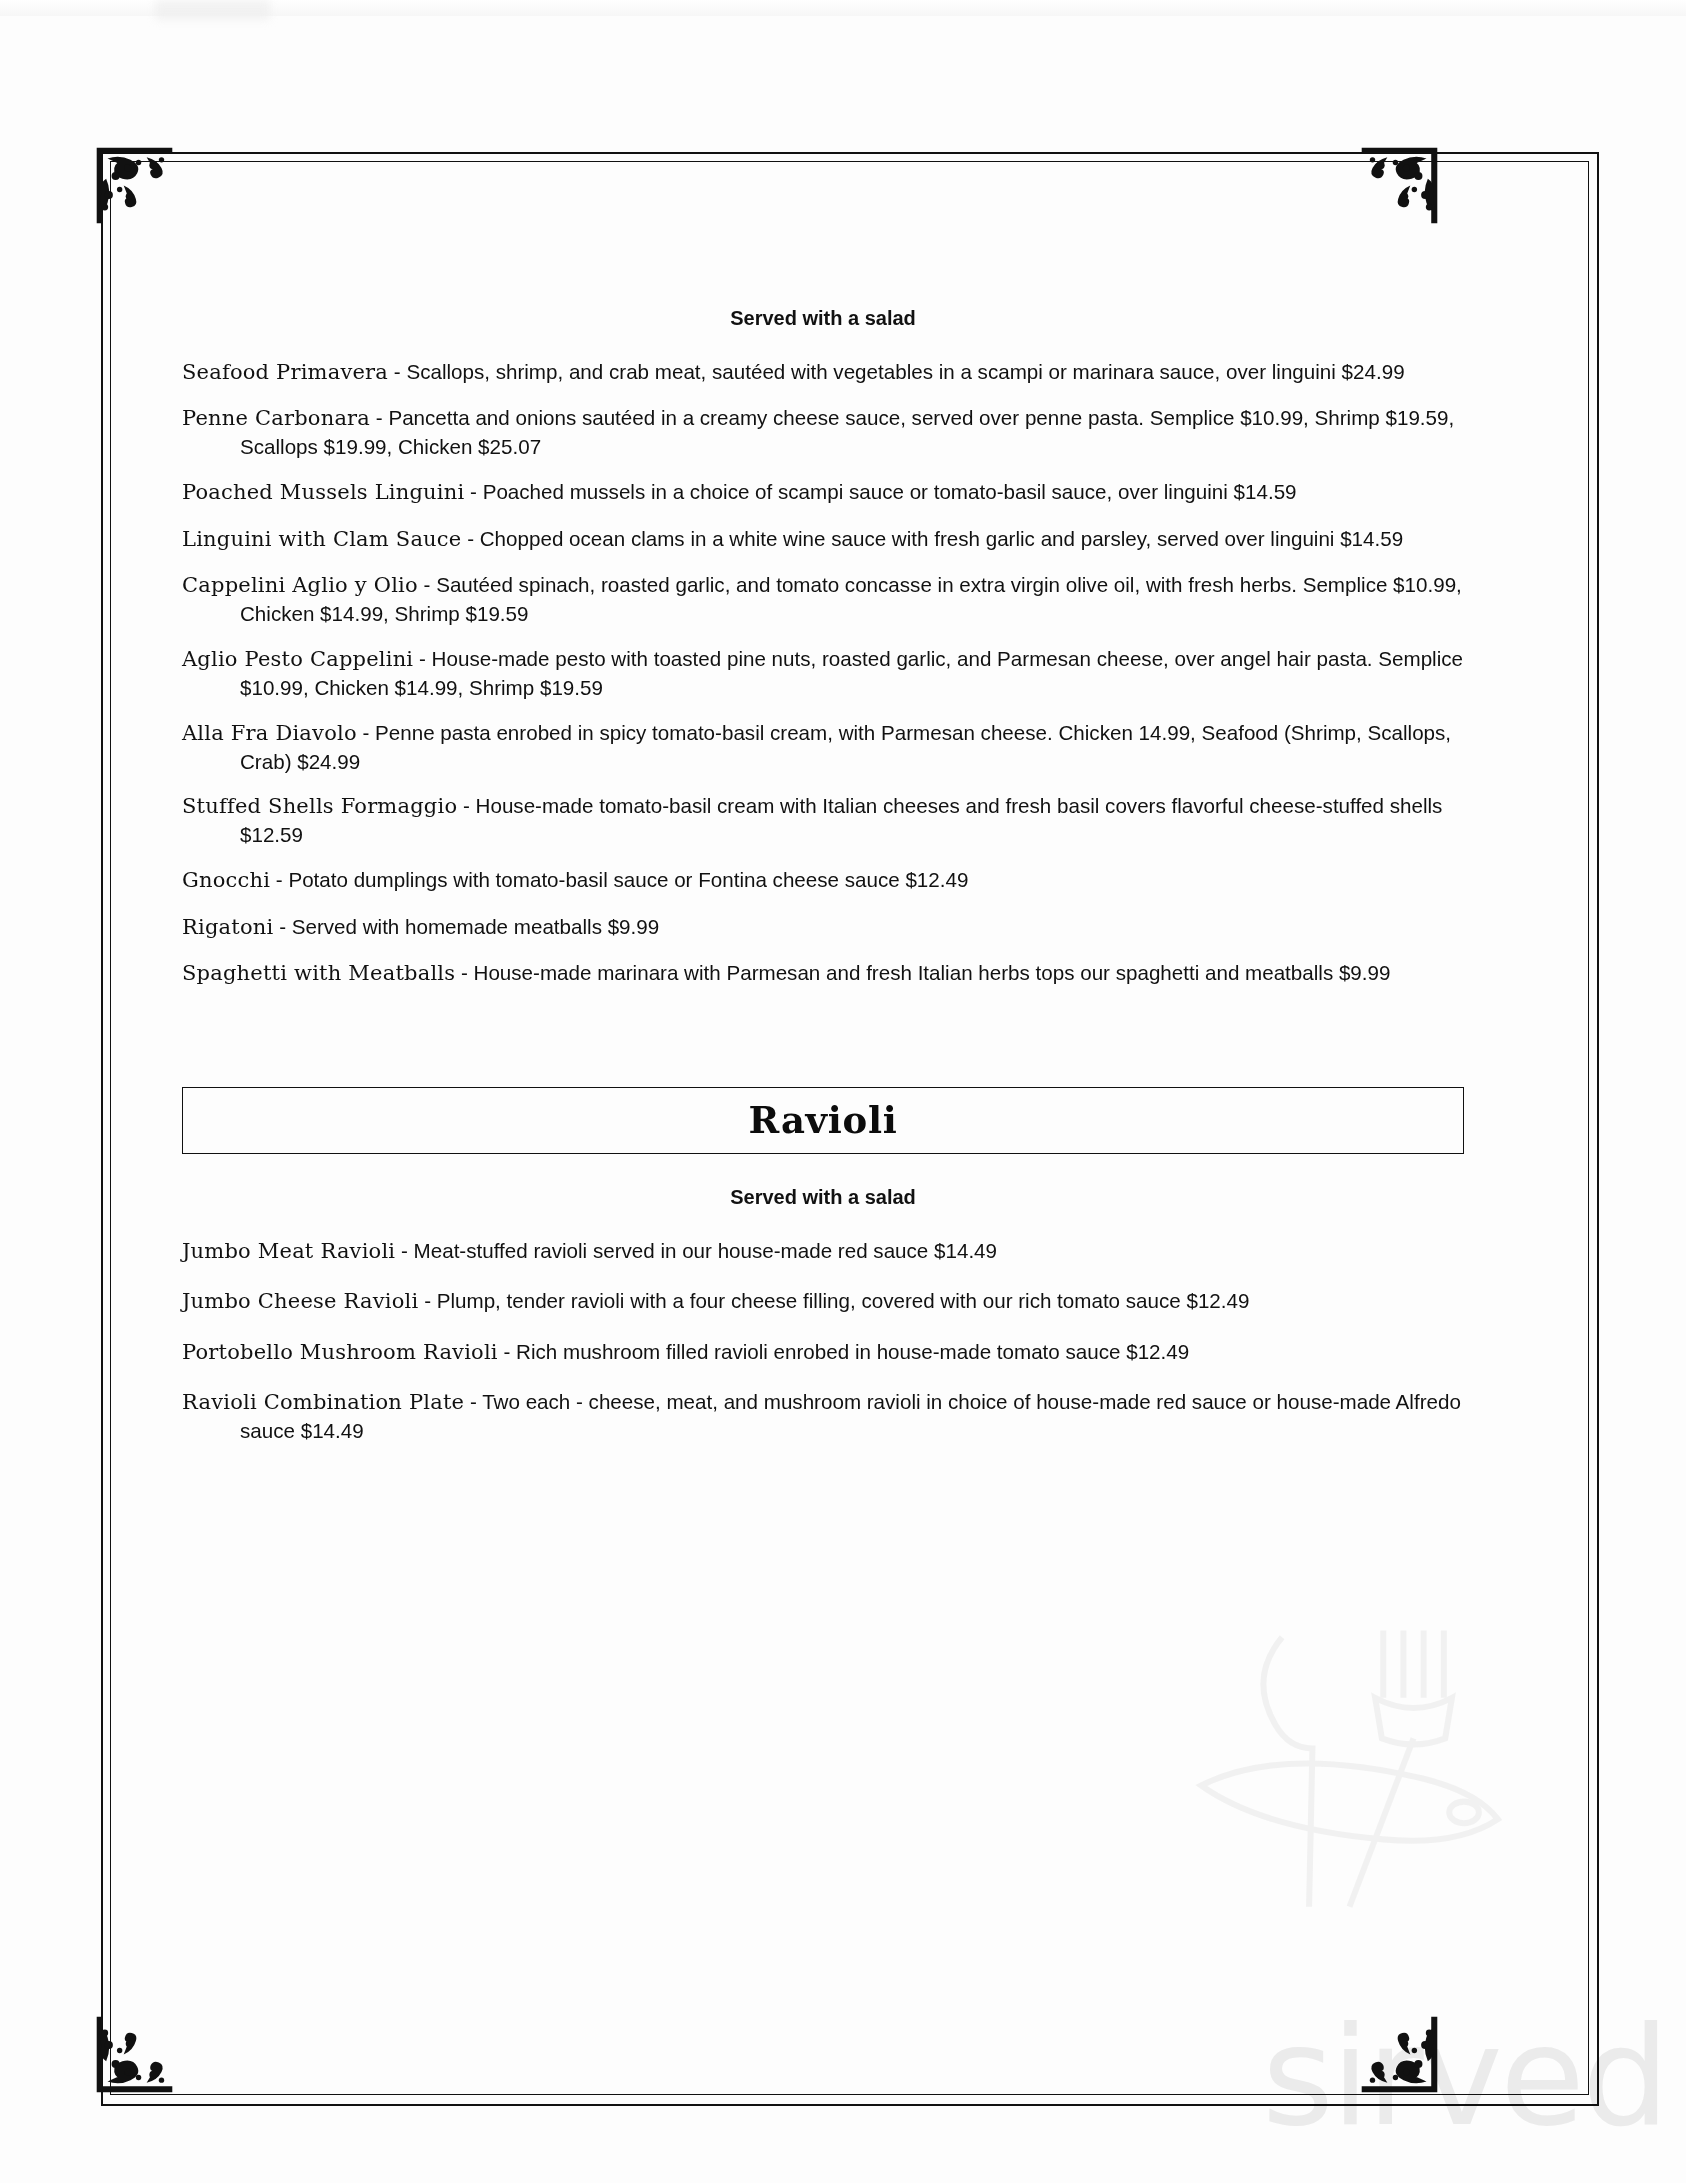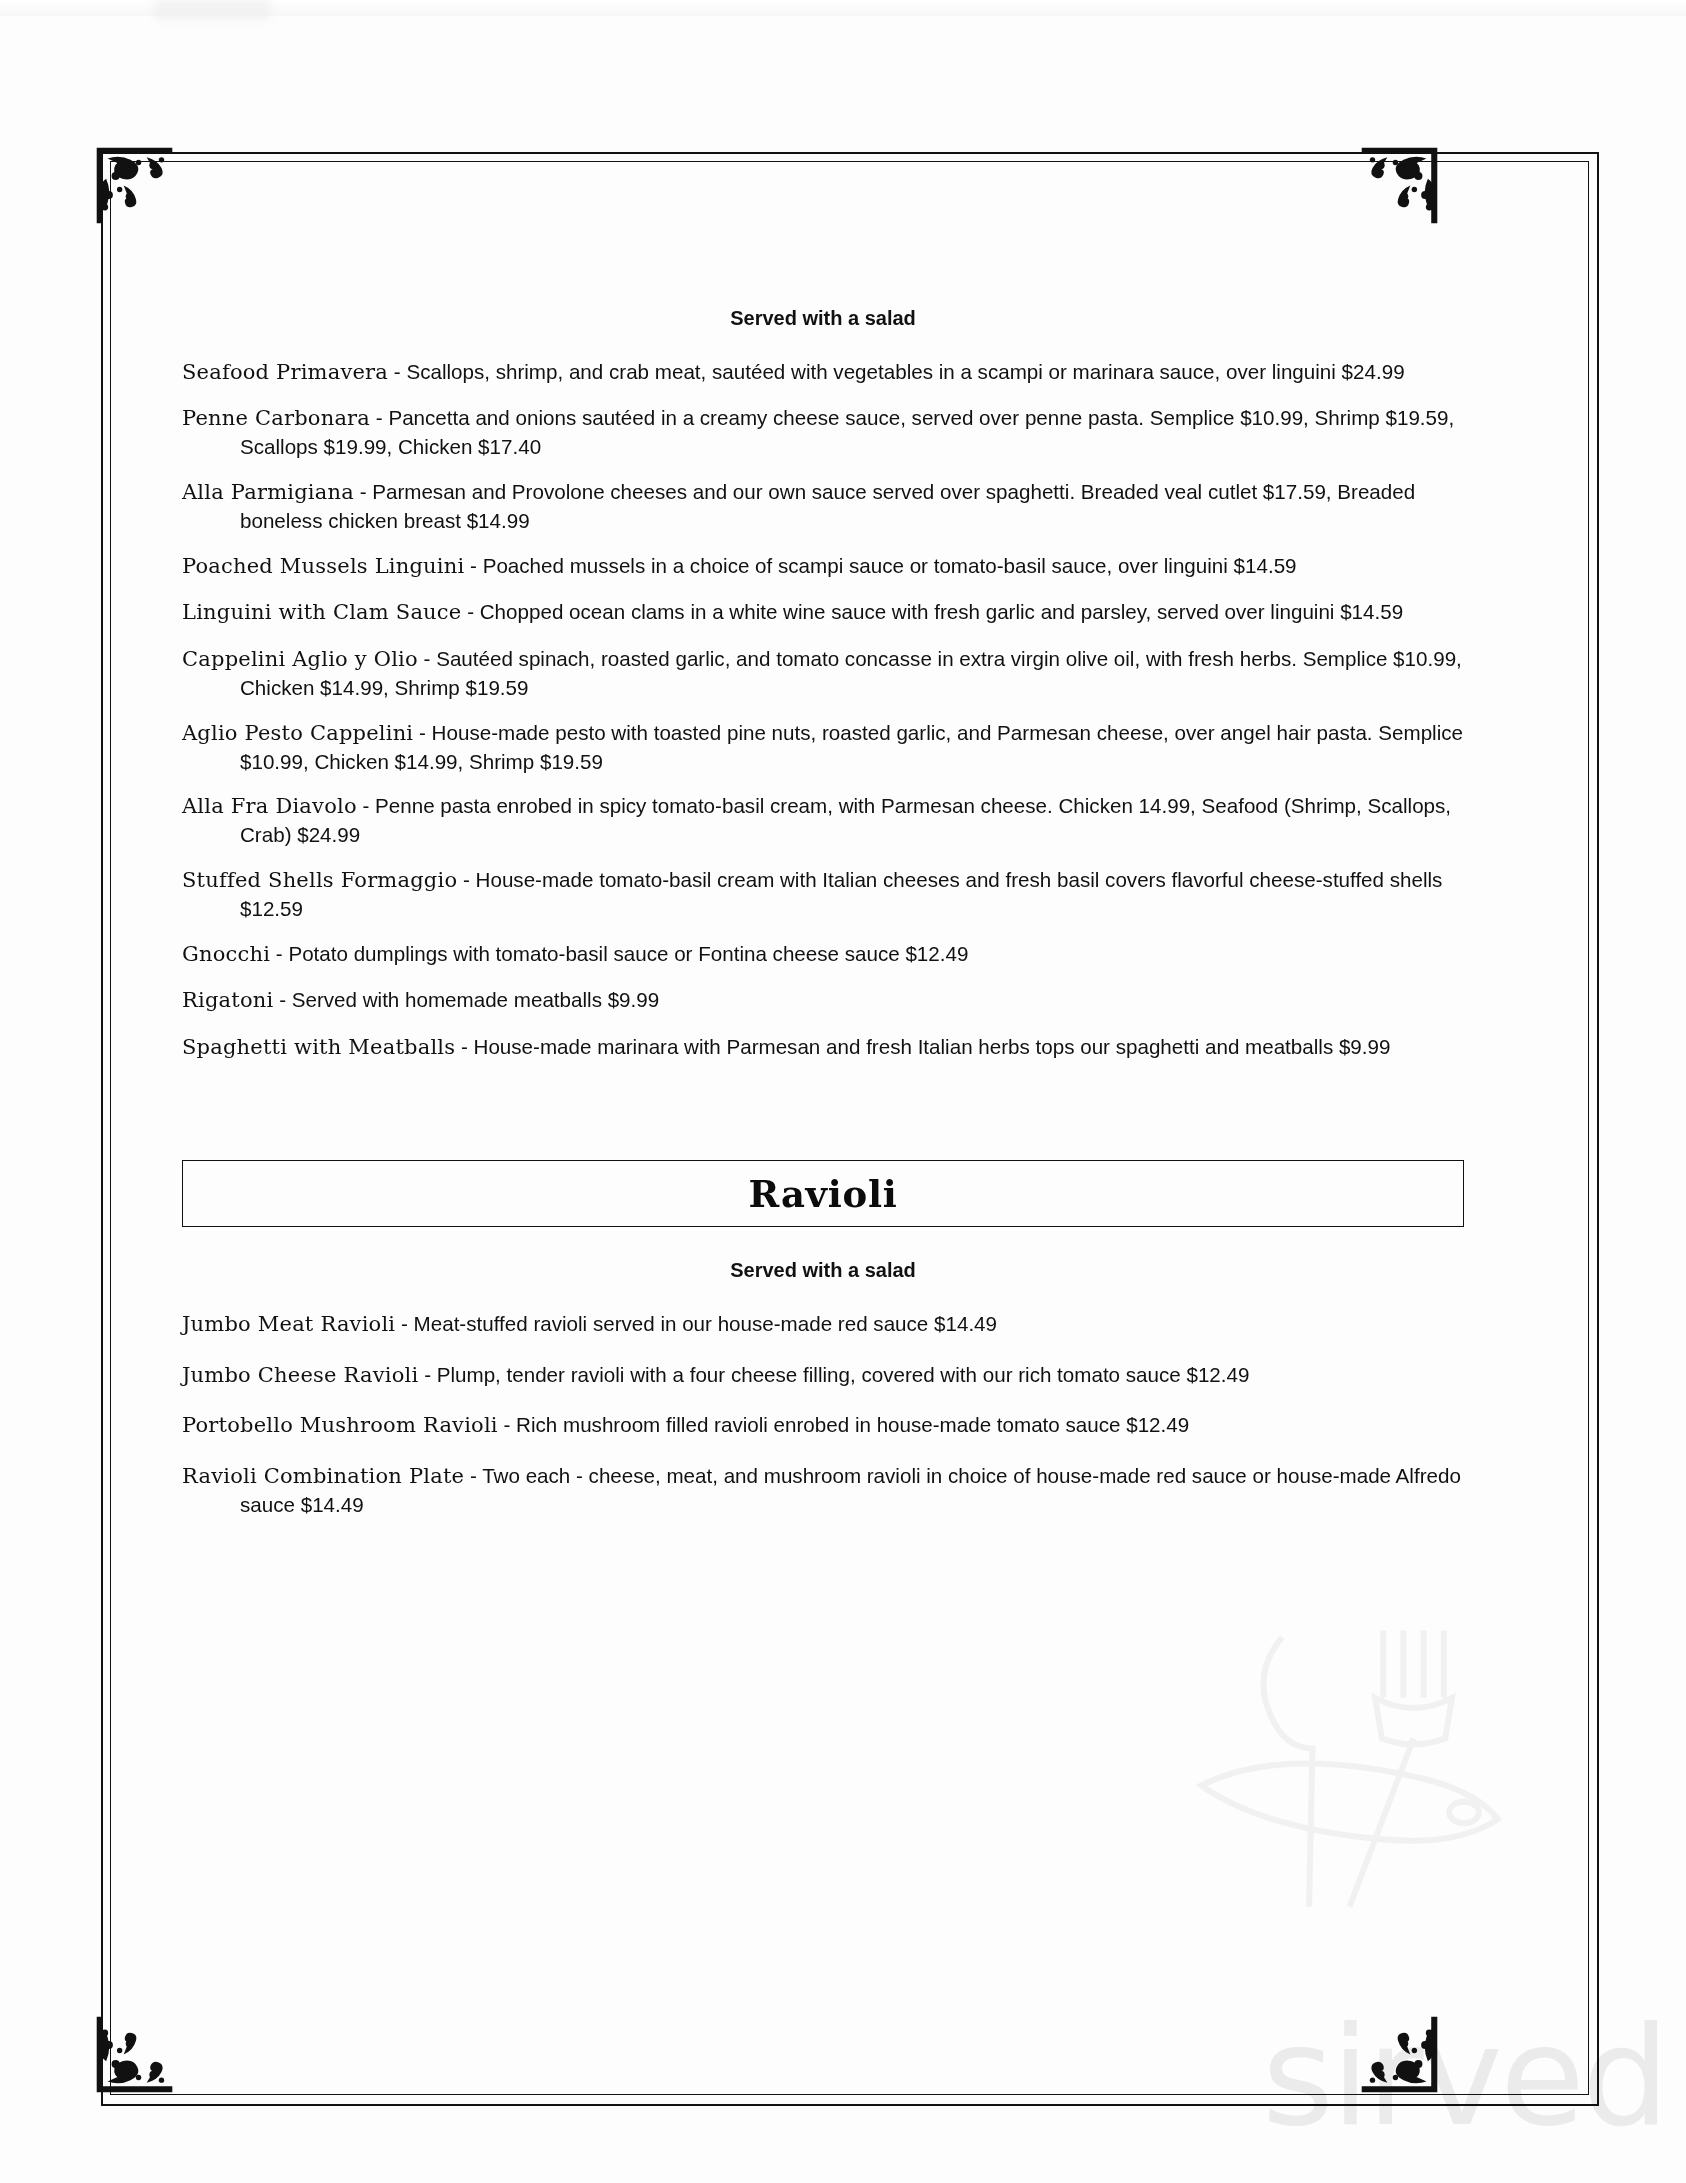--- a/index.html
+++ b/index.html
@@ -262,24 +262,21 @@
   <div class="content">
 
     <div class="section1">
       <div class="section-sub">Served with a salad</div>
 
       <ul class="items">
         <li class="item">
           <span class="item-name">Seafood Primavera</span><span class="item-desc"> - Scallops, shrimp, and crab meat, sautéed with vegetables in a scampi or marinara sauce, over linguini  $24.99</span>
         </li>
         <li class="item">
-          <span class="item-name">Penne Carbonara</span><span class="item-desc"> - Pancetta and onions sautéed in a creamy cheese sauce, served over penne pasta. Semplice $10.99, Shrimp $19.59, Scallops $19.99, Chicken $17.40</span>
-        </li>
-        <li class="item">
-          <span class="item-name">Alla Parmigiana</span><span class="item-desc"> - Parmesan and Provolone cheeses and our own sauce served over spaghetti. Breaded veal cutlet $17.59, Breaded boneless chicken breast $14.99</span>
+          <span class="item-name">Penne Carbonara</span><span class="item-desc"> - Pancetta and onions sautéed in a creamy cheese sauce, served over penne pasta. Semplice $10.99, Shrimp $19.59, Scallops $19.99, Chicken $25.07</span>
         </li>
         <li class="item">
           <span class="item-name">Poached Mussels Linguini</span><span class="item-desc"> - Poached mussels in a choice of scampi sauce or tomato-basil sauce, over linguini  $14.59</span>
         </li>
         <li class="item">
           <span class="item-name">Linguini with Clam Sauce</span><span class="item-desc"> - Chopped ocean clams in a white wine sauce with fresh garlic and parsley, served over linguini  $14.59</span>
         </li>
         <li class="item">
           <span class="item-name">Cappelini Aglio y Olio</span><span class="item-desc"> - Sautéed spinach, roasted garlic, and tomato concasse in extra virgin olive oil, with fresh herbs. Semplice $10.99, Chicken $14.99, Shrimp $19.59</span>
         </li>

